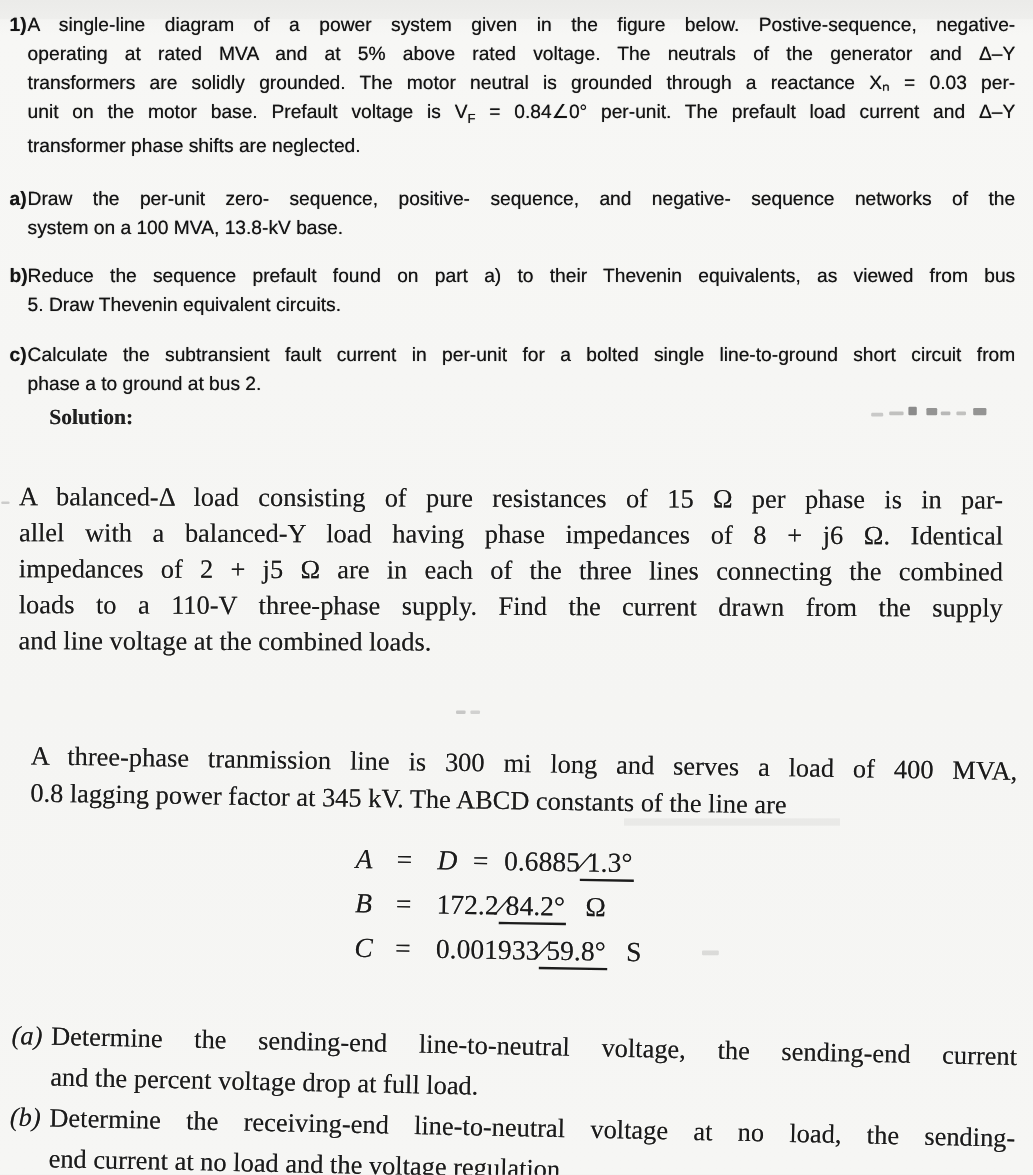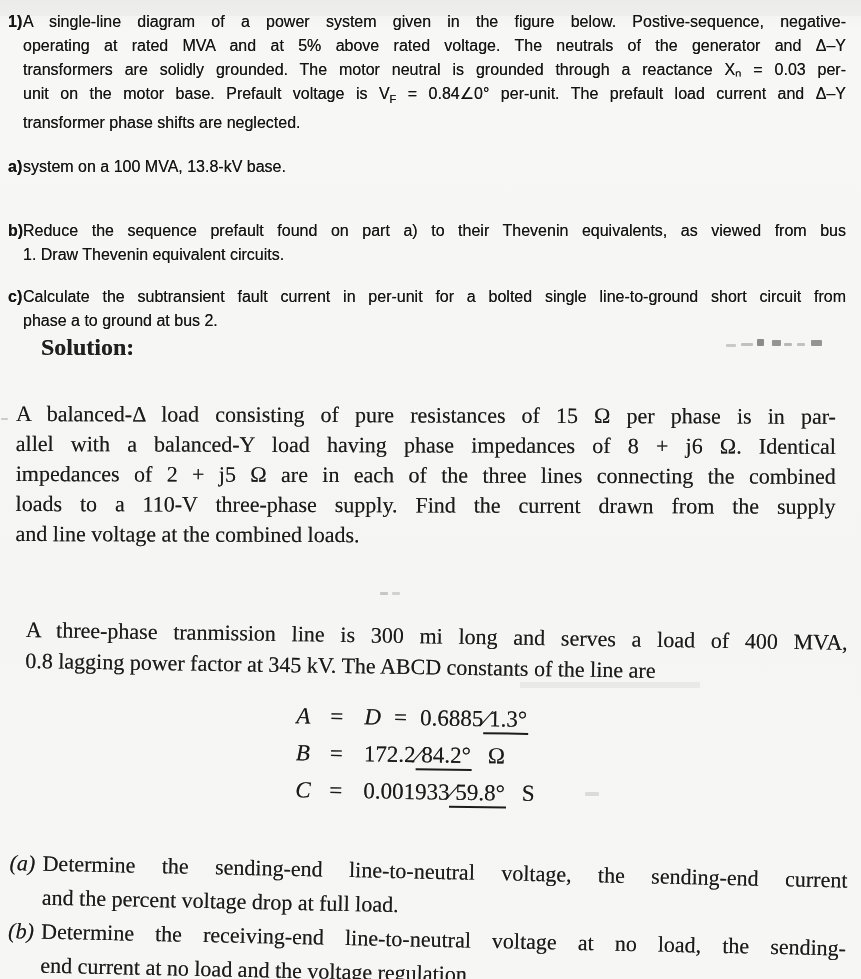--- a/index.html
+++ b/index.html
@@ -15,21 +15,21 @@
     font-family:"Liberation Sans",sans-serif;
     font-size:16px;line-height:24px;color:#141414;
     text-shadow:0 0 .6px rgba(15,15,15,.75);
   }
   .plabel{position:absolute;left:0;top:0;font-weight:700;}
   .ptext{margin-left:15px;}
   .jline{text-align:justify;text-align-last:justify;}
   .lline{text-align:left;}
   sub{font-size:11px;}
   .solution{
-    font-family:"Liberation Serif",serif;font-size:24px;font-weight:600;
+    font-family:"Liberation Serif",serif;font-size:18px;font-weight:600;
     color:#202020;margin-left:18px;margin-top:3px;line-height:22px;
     text-align:left;text-shadow:0 0 .4px rgba(20,20,20,.6);
   }
   
   .serifblock{
     font-family:"Liberation Serif",serif;color:#1b1b1b;
     text-shadow:0 0 .5px rgba(20,20,20,.65);
   }
   #p2{left:16px;top:399px;width:820px;font-size:22px;line-height:30px;transform:rotate(.2deg);transform-origin:0 0;}
   #p3{left:26px;top:614px;width:822px;font-size:22px;line-height:31px;transform:rotate(.9deg);transform-origin:0 0;}
@@ -68,29 +68,30 @@
       <div class="jline">operating at rated MVA and at 5% above rated voltage. The neutrals of the generator and Δ–Y</div>
       <div class="jline">transformers are solidly grounded. The motor neutral is grounded through a reactance Xₙ = 0.03 per-</div>
       <div class="jline"><span>unit on the motor base. Prefault voltage is V</span><sub>F</sub><span> = 0.84∠0° per-unit. The prefault load current and Δ–Y</span></div>
       <div class="lline">transformer phase shifts are neglected.</div>
     </div>
   </div>
 
   <div class="block sansblock" style="top:155px">
     <span class="plabel">a)</span>
     <div class="ptext">
+      <div class="jline">Draw the per-unit zero- sequence, positive- sequence, and negative- sequence networks of the</div>
       <div class="lline">system on a 100 MVA, 13.8-kV base.</div>
     </div>
   </div>
 
   <div class="block sansblock" style="top:219px">
     <span class="plabel">b)</span>
     <div class="ptext">
       <div class="jline">Reduce the sequence prefault found on part a) to their Thevenin equivalents, as viewed from bus</div>
-      <div class="lline">1. Draw Thevenin equivalent circuits.</div>
+      <div class="lline">5. Draw Thevenin equivalent circuits.</div>
     </div>
   </div>
 
   <div class="block sansblock" style="top:285px">
     <span class="plabel">c)</span>
     <div class="ptext">
       <div class="jline">Calculate the subtransient fault current in per-unit for a bolted single line-to-ground short circuit from</div>
       <div class="lline">phase a to ground at bus 2.</div>
       <div class="solution">Solution:</div>
     </div>

